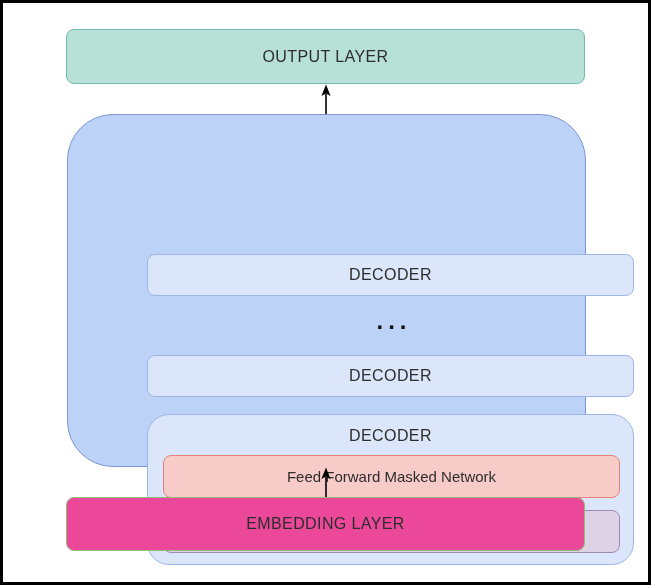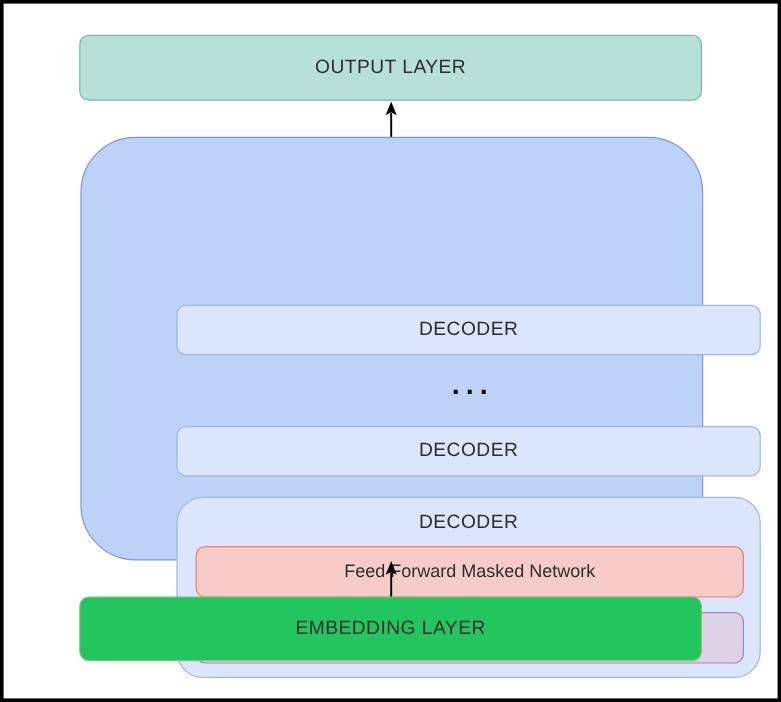--- a/index.html
+++ b/index.html
@@ -69,21 +69,21 @@
     border-radius: 8px;
   }
   .attention-box {
     left: 15px; top: 95px; width: 457px; height: 43px;
     background: #ded3e6;
     border: 1.5px solid #a38ab4;
     border-radius: 8px;
   }
   .embedding-layer {
     left: 63px; top: 494px; width: 519px; height: 54px;
-    background: #22c55e;
+    background: #ec4899;
     border: 1.5px solid #8fbe77;
     border-radius: 8px;
   }
   .ellipsis {
     position: absolute;
     left: 64px; top: 191px; width: 519px; height: 30px;
     display: flex; align-items: center; justify-content: center;
     font-size: 24px; font-weight: 700; letter-spacing: 5px;
     color: #111111;
     text-indent: 5px;

